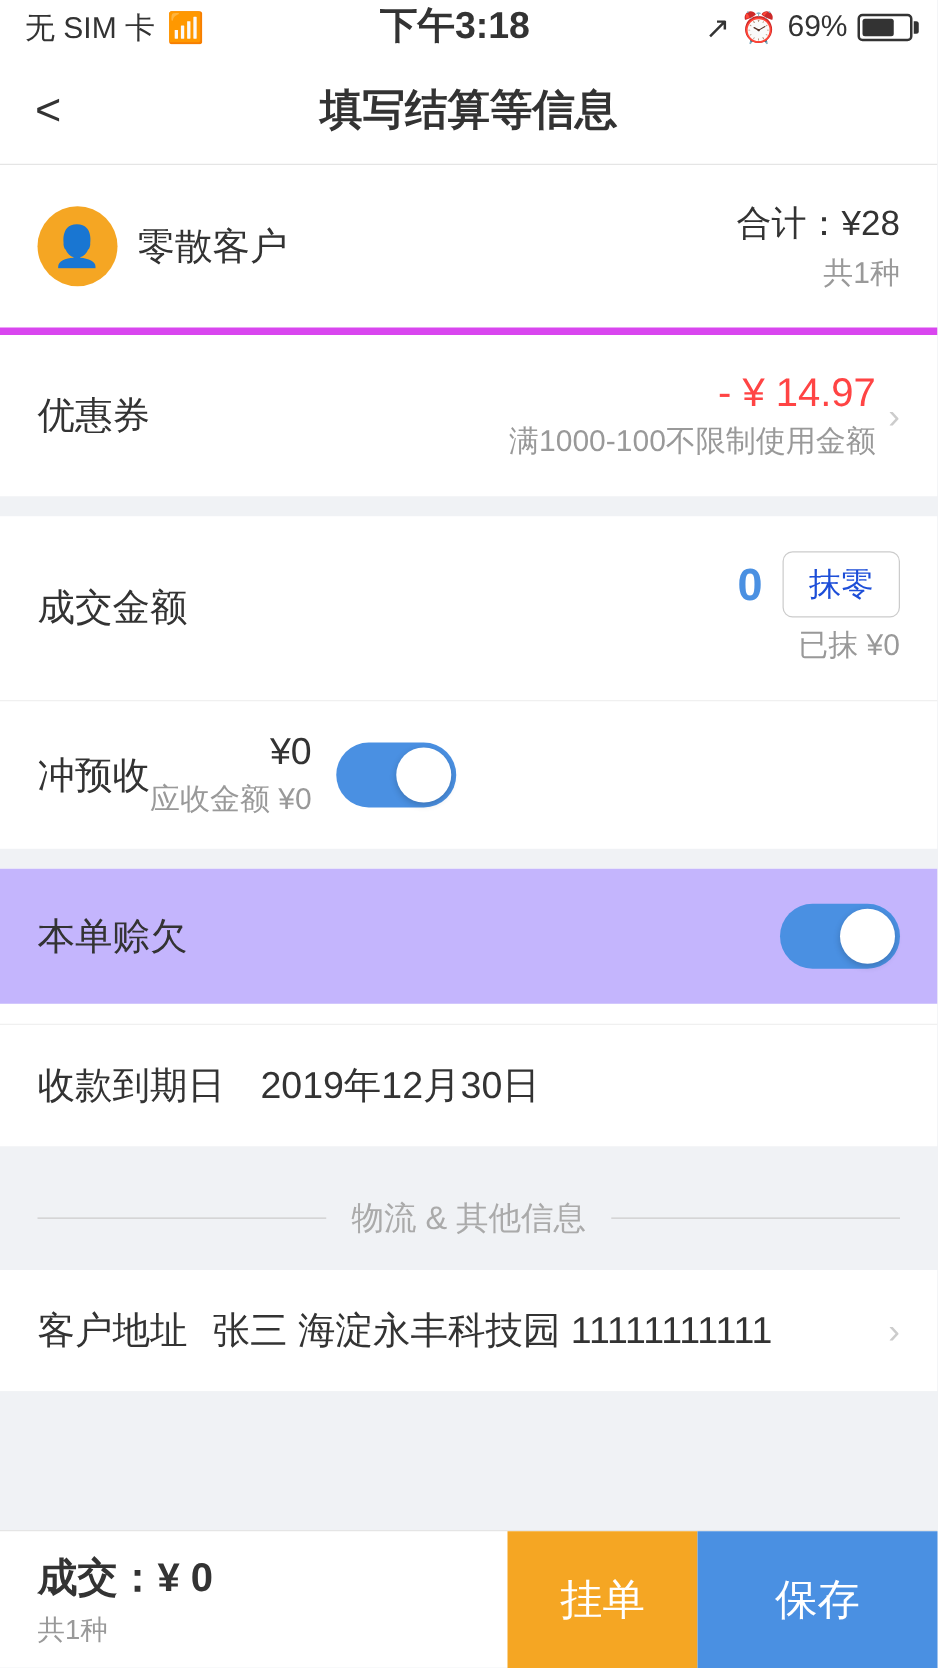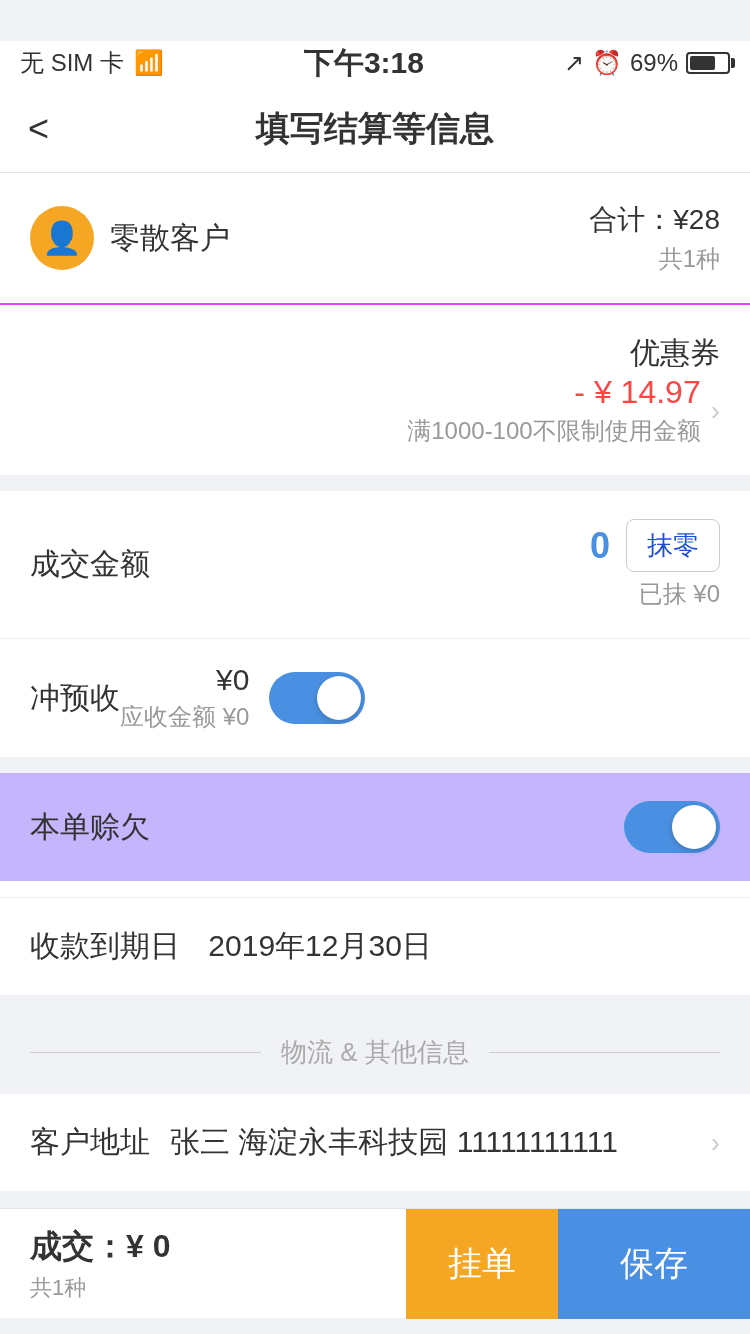--- a/index.html
+++ b/index.html
@@ -13,26 +13,24 @@
       color: #333;
       position: relative;
     }
 
     
     .status-bar {
       width: 750px;
       height: 44px;
       background: #fff;
       display: flex;
-      align-items: center;
-      justify-content: space-between;
-      padding: 16px 20px;
+      justify-content: space-between;
+      padding: 0 20px;
       font-size: 24px;
       font-weight: 500;
-      margin-top: 41px;
     }
     .status-left { display: flex; align-items: center; gap: 10px; }
     .status-center { font-size: 30px; font-weight: 600; }
     .status-right { display: flex; align-items: center; gap: 8px; font-size: 24px; }
     .battery-icon {
       width: 44px; height: 22px; border: 2px solid #333; border-radius: 4px; position: relative; display: inline-flex; align-items: center; padding: 2px;
     }
     .battery-icon::after {
       content: ''; position: absolute; right: -7px; top: 50%; transform: translateY(-50%);
       width: 4px; height: 10px; background: #333; border-radius: 0 2px 2px 0;
@@ -80,24 +78,23 @@
     }
     .customer-name { font-size: 30px; color: #333; font-weight: 500; }
     .customer-right { text-align: right; }
     .total-amount { font-size: 28px; color: #333; }
     .total-count { font-size: 24px; color: #999; margin-top: 4px; }
 
     
     .row-item {
       padding: 28px 30px;
       display: flex;
-      align-items: flex-end;
-      justify-content: space-between;
-      border-top: 2px solid #d946ef;
-      flex-direction: column;
+      align-items: center;
+      justify-content: space-between;
+      border-top: 6px solid #d946ef;
     }
     .row-label { font-size: 30px; color: #333; }
     .row-right { display: flex; align-items: center; gap: 10px; }
     .coupon-right { text-align: right; }
     .coupon-discount { font-size: 32px; color: #ff4444; font-weight: 500; }
     .coupon-desc { font-size: 24px; color: #999; margin-top: 4px; }
     .chevron-icon { font-size: 28px; color: #ccc; }
 
     
     .amount-section {
@@ -190,21 +187,21 @@
 
     
     .empty-area {
       background: #f0f2f5;
       height: 180px;
     }
 
     
     .bottom-bar {
       position: fixed;
-      bottom: 16px;
+      bottom: 0;
       left: 0;
       width: 750px;
       height: 110px;
       display: flex;
       align-items: center;
       background: #fff;
       border-top: 1px solid #e5e5e5;
     }
     .bottom-summary {
       flex: 1;

